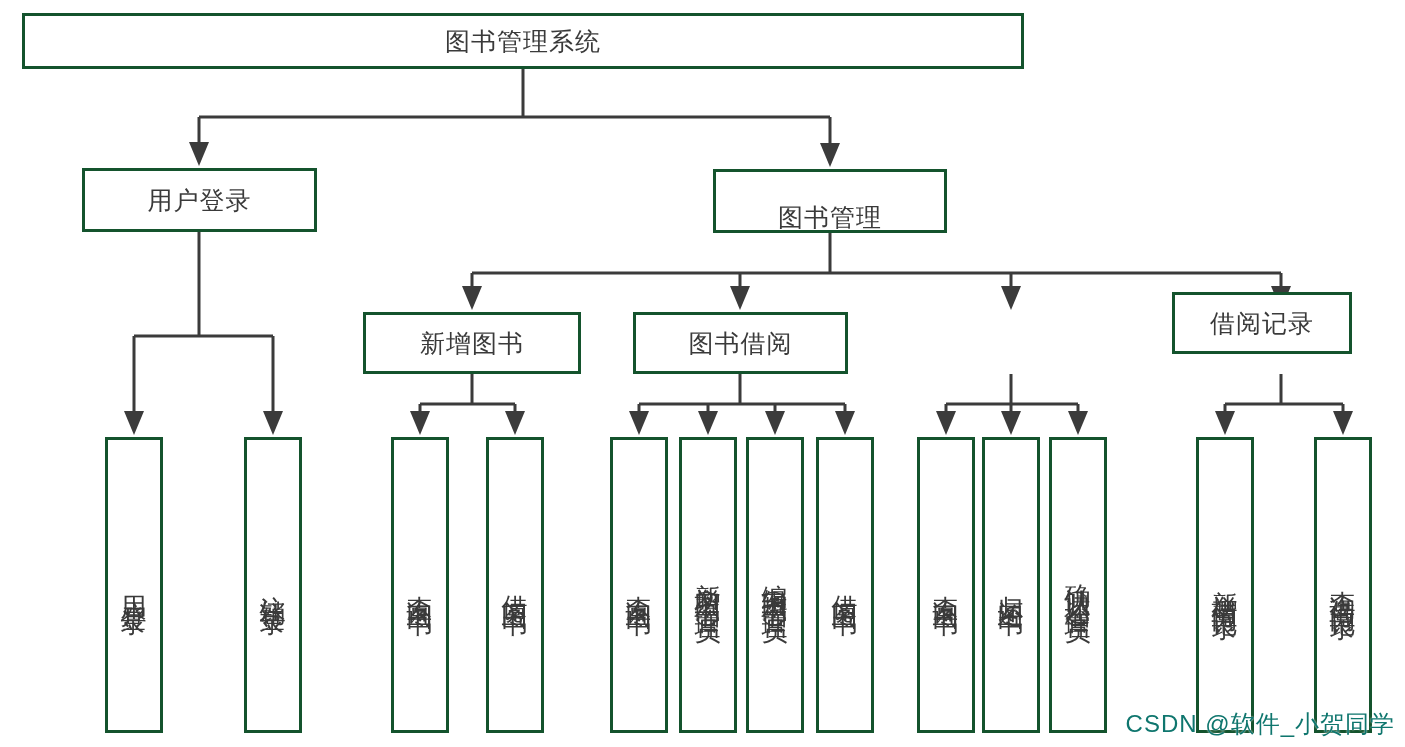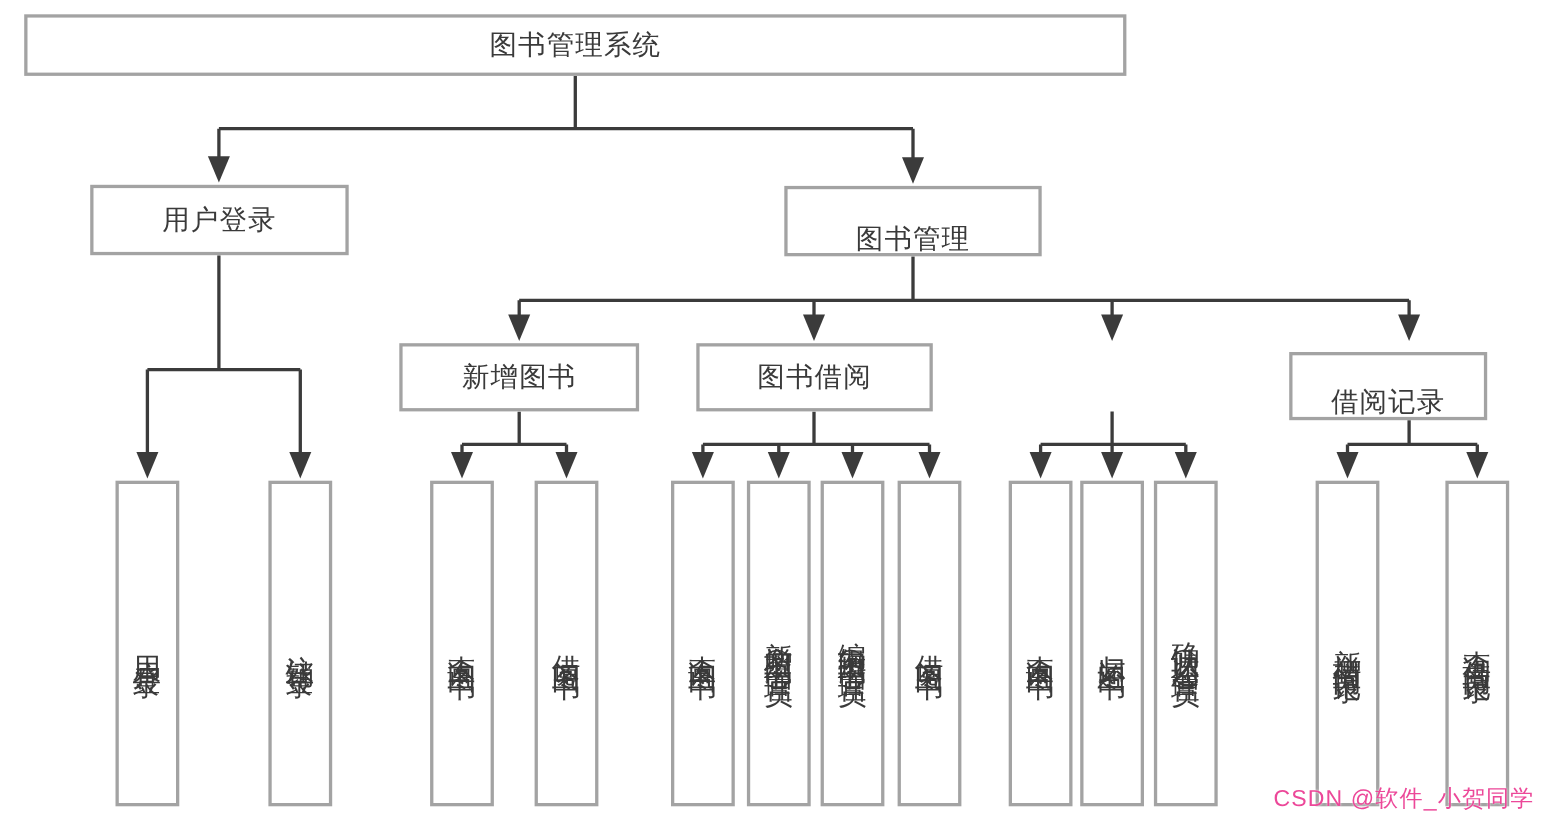--- a/index.html
+++ b/index.html
@@ -3,30 +3,30 @@
 <meta charset="utf-8">
 <style>
   html,body{margin:0;padding:0;background:#ffffff;}
   .canvas{
     position:relative;width:1405px;height:747px;background:#ffffff;overflow:hidden;
     font-family:"Liberation Sans","DejaVu Sans",sans-serif;
   }
   .wires{position:absolute;left:0;top:0;pointer-events:none;}
   .hbox,.vbox{
     position:absolute;box-sizing:border-box;background:#ffffff;
-    border:3px solid #a3a3a3;display:flex;align-items:center;justify-content:center;
+    border:3px solid #14532d;display:flex;align-items:center;justify-content:center;
     color:#3a3a3a;
   }
   .hbox span{font-size:25px;letter-spacing:1px;white-space:nowrap;line-height:1;}
   .vbox span{
     writing-mode:vertical-rl;text-orientation:mixed;
     font-size:26px;line-height:1;letter-spacing:5px;white-space:nowrap;
   }
   .watermark{
-    position:absolute;right:10px;bottom:7px;color:#ec4899;font-size:21px;
+    position:absolute;right:10px;bottom:7px;color:#0f766e;font-size:24px;
     letter-spacing:1px;z-index:5;white-space:nowrap;
     text-shadow:0 0 2px #ffffff;
   }
 </style>
 </head>
 <body>
 
 <div class="canvas">
 
   <svg class="wires" width="1405" height="747" viewBox="0 0 1405 747">
@@ -79,21 +79,21 @@
   <div class="hbox" style="left:713px;top:169px;width:234px;height:64px;align-items:flex-end;">
     <span>图书管理</span>
   </div>
 
   <div class="hbox" style="left:363px;top:312px;width:218px;height:62px;">
     <span>新增图书</span>
   </div>
   <div class="hbox" style="left:633px;top:312px;width:215px;height:62px;">
     <span>图书借阅</span>
   </div>
-  <div class="hbox" style="left:1172px;top:320px;width:180px;height:62px;align-items:flex-end;">
+  <div class="hbox" style="left:1172px;top:292px;width:180px;height:62px;">
     <span>借阅记录</span>
   </div>
 
   <div class="vbox" style="left:105px;top:437px;width:58px;height:296px;">
     <span>用户登录</span>
   </div>
   <div class="vbox" style="left:244px;top:437px;width:58px;height:296px;">
     <span>注销登录</span>
   </div>
 

